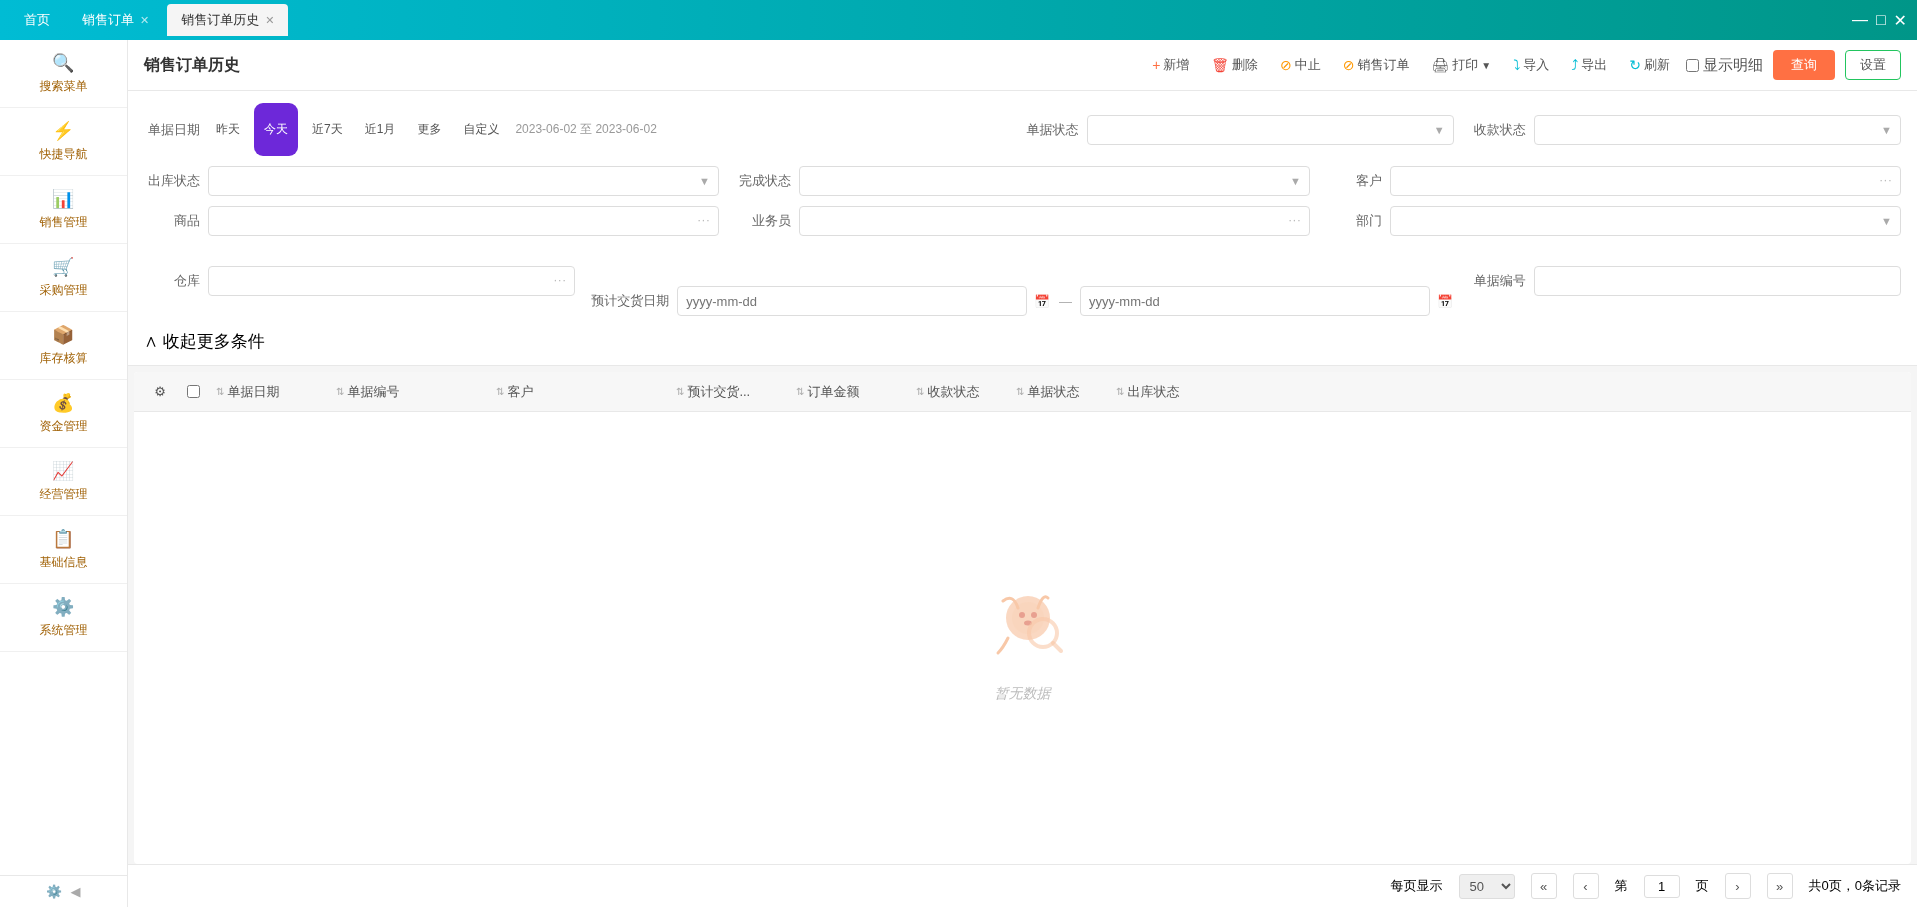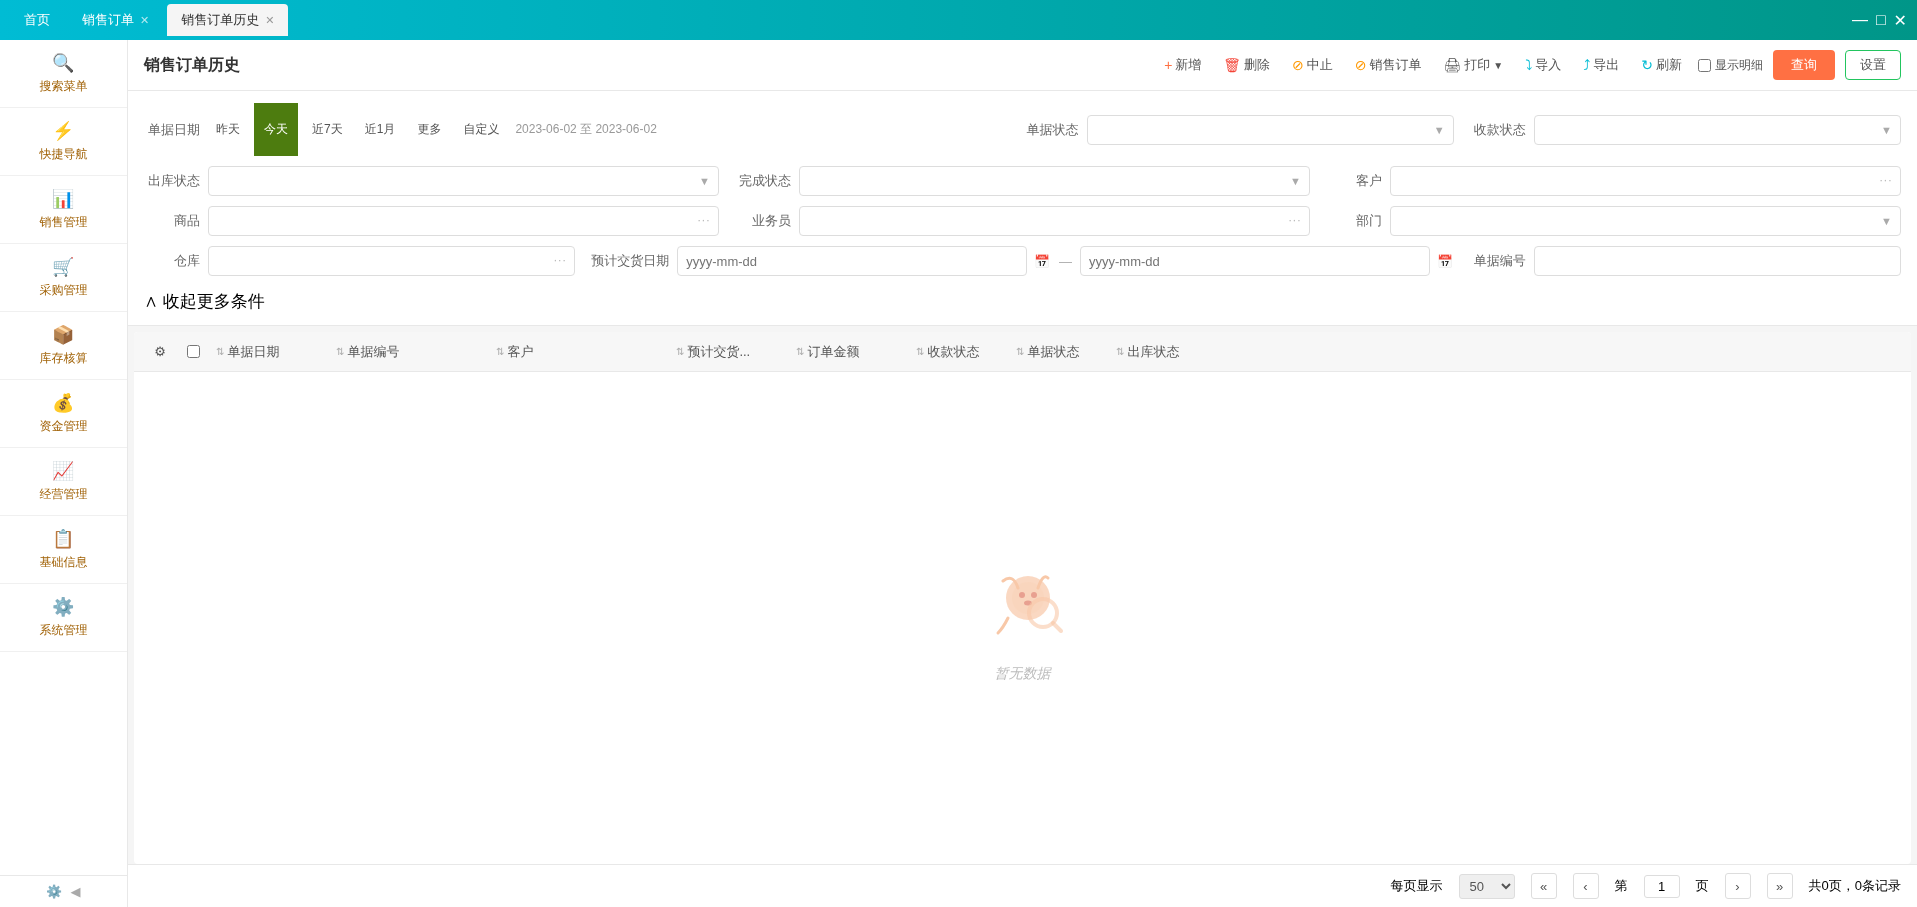--- a/index.html
+++ b/index.html
@@ -111,21 +111,21 @@
     .toolbar-btn.refresh .icon { color: #00bcd4; }
     .btn-query {
       background: #ff7043; color: #fff; border: none;
       padding: 6px 18px; border-radius: 4px; cursor: pointer; font-size: 13px;
     }
     .btn-settings {
       background: #fff; color: #555; border: 1px solid #22c55e;
       padding: 5px 14px; border-radius: 4px; cursor: pointer; font-size: 13px;
     }
     .display-detail { display: flex; align-items: center; gap: 4px; }
-    .checkbox-label { font-size: 12px; color: #555; }
+    .checkbox-label { font-size: 15px; color: #555; }
 
     
     .filter-area {
       background: #fff;
       padding: 12px 16px;
       border-bottom: 1px solid #e8e8e8;
       margin-bottom: 6px;
     }
     .filter-row {
       display: flex;
@@ -163,21 +163,21 @@
     .filter-dots { color: #bbb; cursor: pointer; }
     .date-filter { display: flex; align-items: center; gap: 6px; }
     .date-tag {
       padding: 2px 8px;
       border-radius: 3px;
       cursor: pointer;
       color: #555;
       font-size: 12px;
     }
     .date-tag.active {
-      background: #4d7c0f; color: #fff; border-radius: 0; padding: 18px 10px;
+      background: #6d28d9; color: #fff; border-radius: 9px; padding: 18px 10px;
     }
     .date-range { font-size: 12px; color: #999; }
     .chevron-down { color: #aaa; font-size: 11px; }
     .collapse-link {
       color: #000000;
       cursor: pointer;
       font-size: 17px;
       padding-top: 4px;
     }
     .calendar-icon { color: #00bcd4; cursor: pointer; }
@@ -448,21 +448,21 @@
         </div>
       </div>
 
       <div class="filter-row">
         <div class="filter-group">
           <span class="filter-label">仓库</span>
           <div class="filter-input" style="display:flex;justify-content:flex-end;">
             <span class="filter-dots">···</span>
           </div>
         </div>
-        <div class="filter-group" style="flex:2;">
+        <div class="filter-group" style="flex:2;margin-top:40px;">
           <span class="filter-label">预计交货日期</span>
           <input type="text" class="filter-input" style="flex: 1 1 0%;" placeholder="yyyy-mm-dd">
           <span class="calendar-icon">📅</span>
           <span class="date-separator">—</span>
           <input type="text" class="filter-input" style="flex: 1 1 0%;" placeholder="yyyy-mm-dd">
           <span class="calendar-icon">📅</span>
         </div>
         <div class="filter-group">
           <span class="filter-label">单据编号</span>
           <div class="filter-input"></div>

